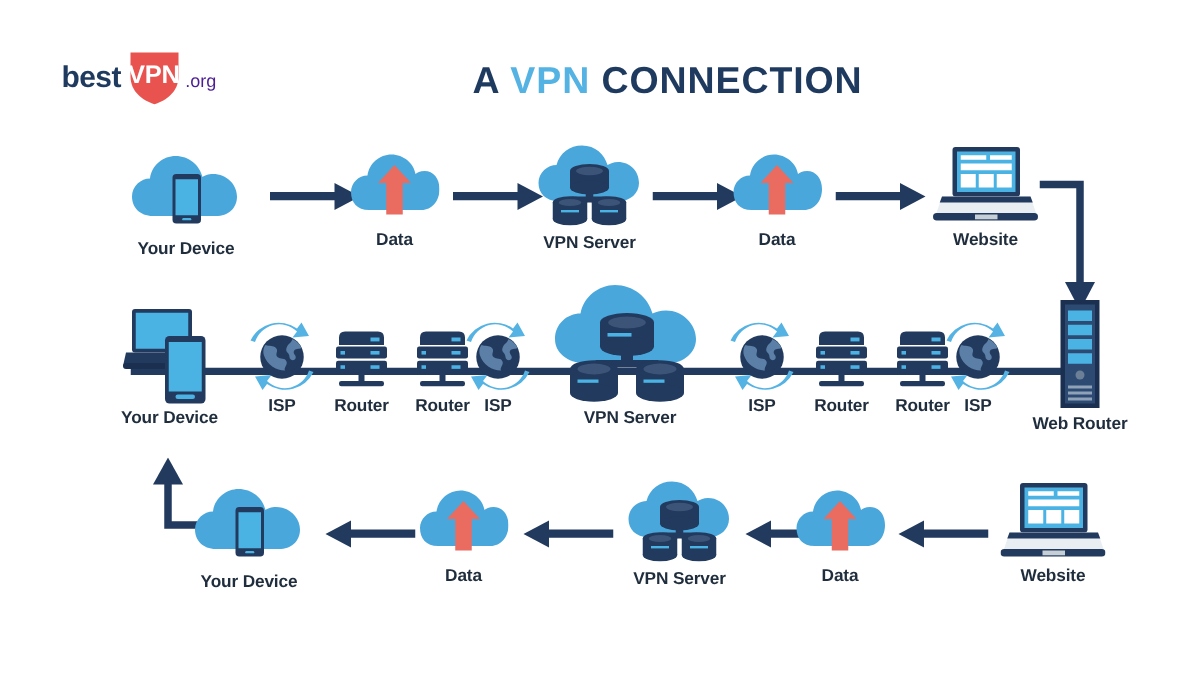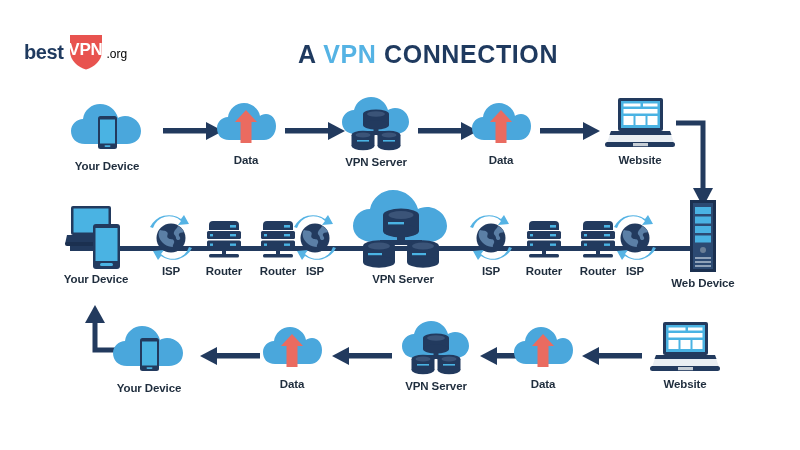--- a/index.html
+++ b/index.html
@@ -9,21 +9,21 @@
   }
   body {
     width: 800px;
     height: 450px;
     font-family: "Liberation Sans", sans-serif;
     position: relative;
     overflow: hidden;
   }
   #stage {
     position: absolute;
-    left: 0; top: 0;
+    left: 17px; top: 0;
     width: 692px;
     height: 450px;
   }
   
   #logo {
     position: absolute;
     left: 24px;
     top: 33px;
     height: 38px;
     display: flex;
@@ -51,21 +51,21 @@
   #logo .logo-vpn {
     position: relative;
     font-size: 17px;
     font-weight: bold;
     color: #ffffff;
     letter-spacing: -0.2px;
     margin-top: -5px;
   }
   #logo .logo-org {
     font-size: 12px;
-    color: #000000;
+    color: #4c1d95;
     margin-left: 1px;
     margin-top: 4px;
   }
   
   #title {
     position: absolute;
     left: 0;
     top: 40px;
     width: 800px;
     text-align: center;
@@ -435,21 +435,21 @@
         <rect x="14" y="9" width="16" height="7" fill="#4ab3e3"></rect>
         <rect x="14" y="18.5" width="16" height="7" fill="#4ab3e3"></rect>
         <rect x="14" y="28" width="16" height="7" fill="#4ab3e3"></rect>
         <rect x="14" y="37.5" width="16" height="7" fill="#4ab3e3"></rect>
         <circle cx="22" cy="52" r="3" fill="#6b7f96"></circle>
         <rect x="14" y="59" width="16" height="2" fill="#8fa2b8"></rect>
         <rect x="14" y="63" width="16" height="2" fill="#8fa2b8"></rect>
         <rect x="14" y="67" width="16" height="2" fill="#8fa2b8"></rect>
       </svg>
     </div>
-    <div class="caption">Web Device</div>
+    <div class="caption">Web Router</div>
   </div>
 
   <div class="connector" style="left:80px; top:305px;">
     <svg width="90" height="50" viewBox="0 0 90 50">
       <path d="M86 45 H15 V15" stroke="#223a5e" stroke-width="5" fill="none"></path>
       <path d="M5 18 L15 0 L25 18 Z" fill="#223a5e"></path>
     </svg>
   </div>
 
   <div class="node" style="left:104px; top:322px; width:90px;">

